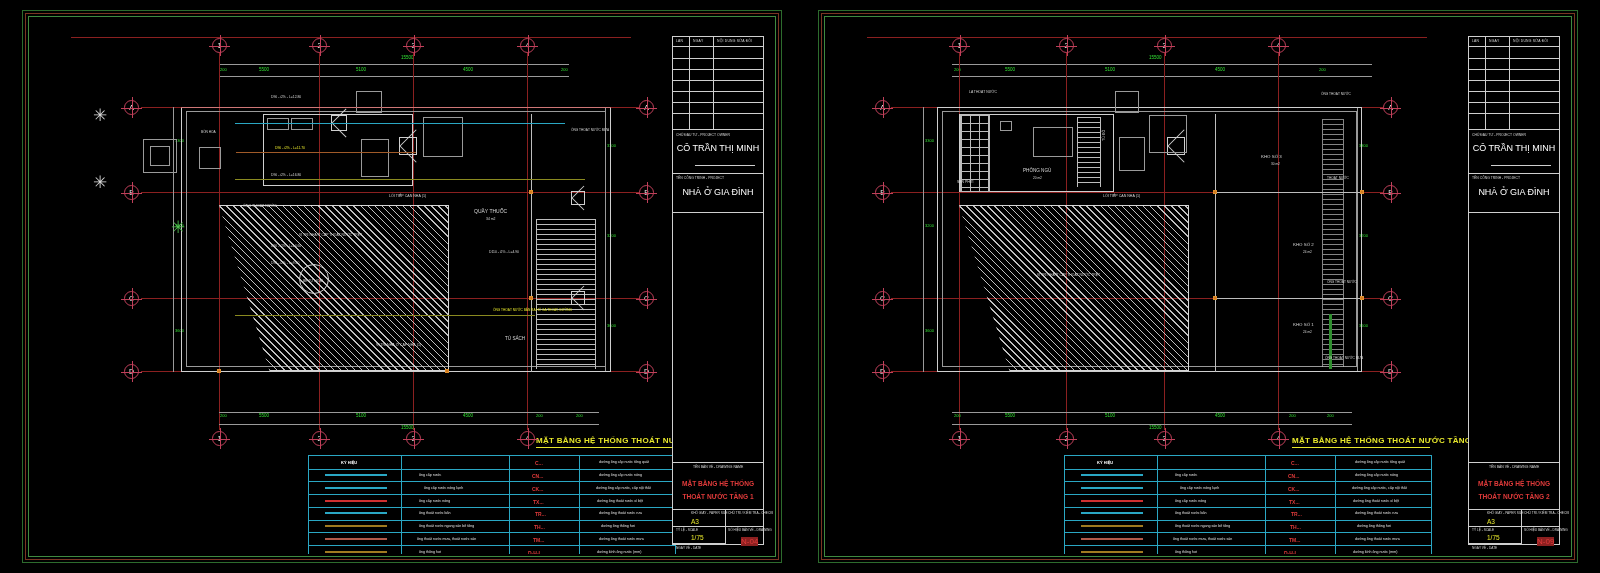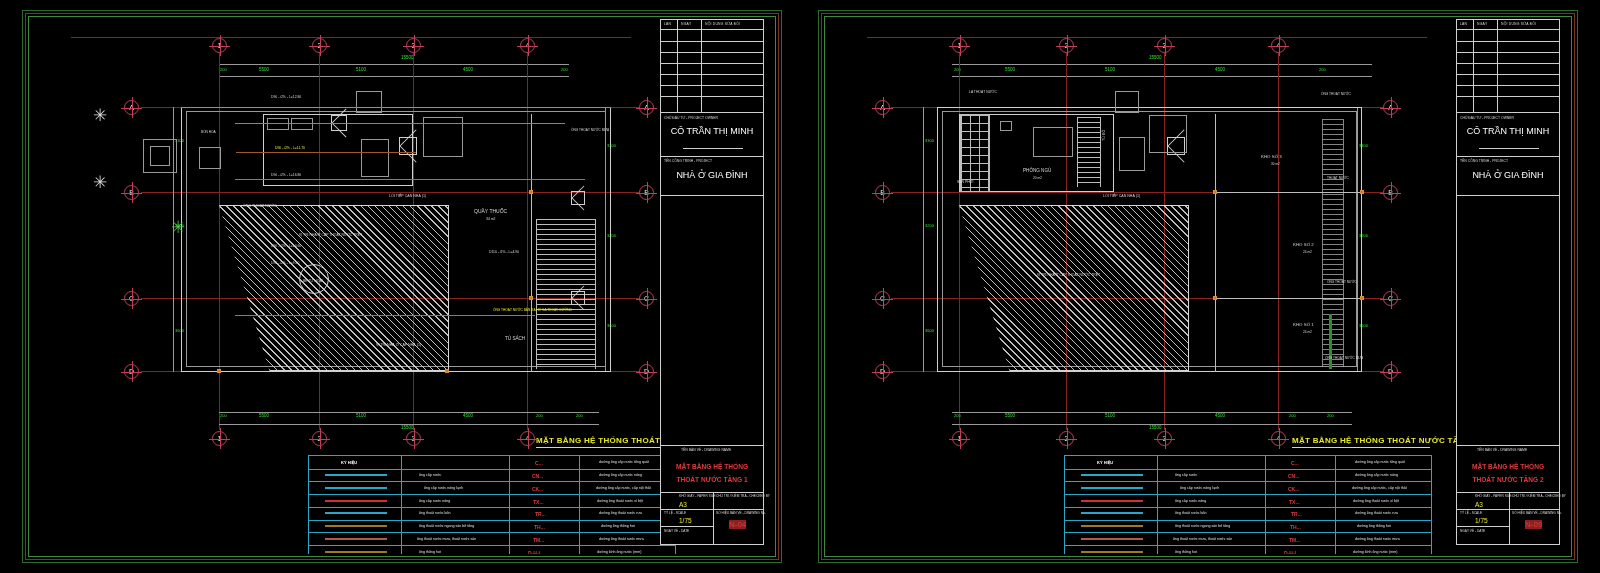--- a/index.html
+++ b/index.html
@@ -98,21 +98,21 @@
   .node {
     position:absolute; width:4px; height:4px; background:#d07a1e; border:1px solid #e09030;
   }
   .circ { position:absolute; border:1px solid #cfcfcf; border-radius:50%; }
 
   .fan { position:absolute; color:#d8d8d8; font-size:17px; line-height:1; }
   .fan.g { color:#4fbf4f; }
 
   
   .titleblock {
-    position:absolute; top:0; right:9px; width:104px; bottom:9px;
+    position:absolute; top:17px; right:9px; width:92px; bottom:9px;
     border:1px solid #cfcfcf; background:#000;
   }
   .tb-revhead { position:absolute; top:0; left:0; right:0; height:10px; border-bottom:1px solid #cfcfcf; }
   .tb-revhead span { position:absolute; top:2px; font-size:3.4px; color:#d8d8d8; letter-spacing:.2px; }
   .tb-rowline { position:absolute; left:0; right:0; height:1px; background:#cfcfcf; }
   .tb-colline { position:absolute; width:1px; background:#cfcfcf; }
 
   .tb-cap { position:absolute; font-size:3.4px; color:#d8d8d8; white-space:nowrap; }
   .tb-big { position:absolute; width:100%; text-align:center; color:#ffffff; font-size:9px; }
   .tb-rule{ position:absolute; height:1px; background:#cfcfcf; }

